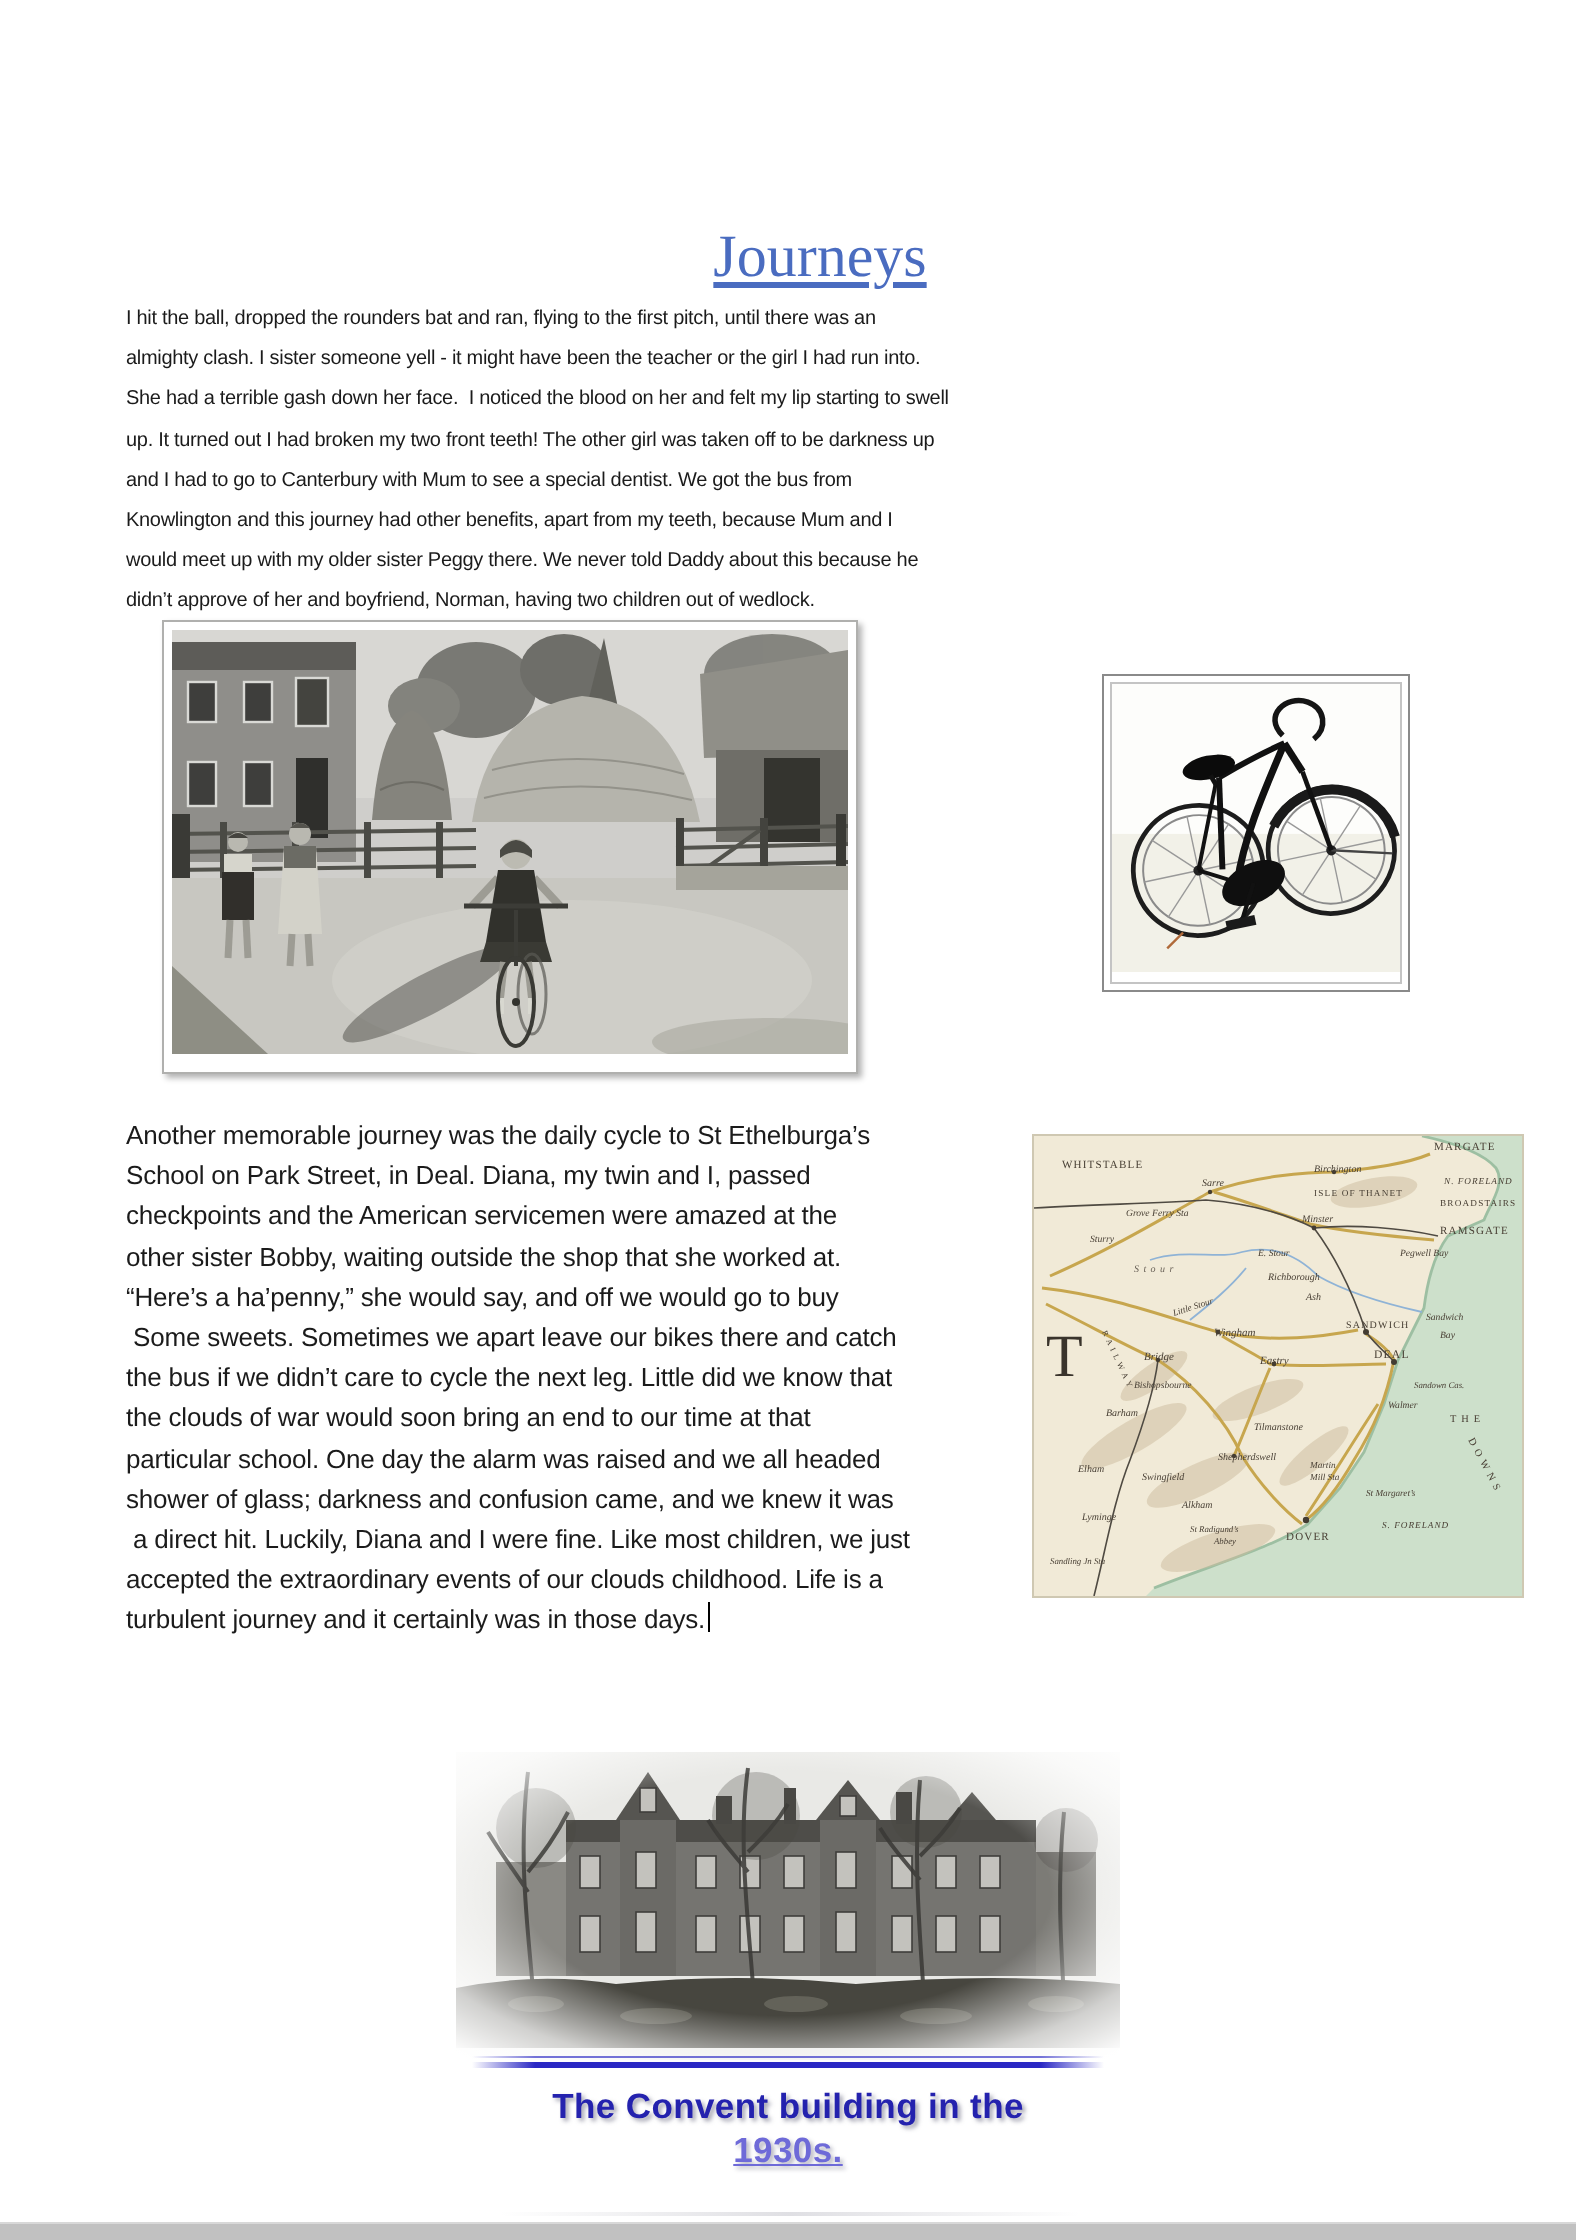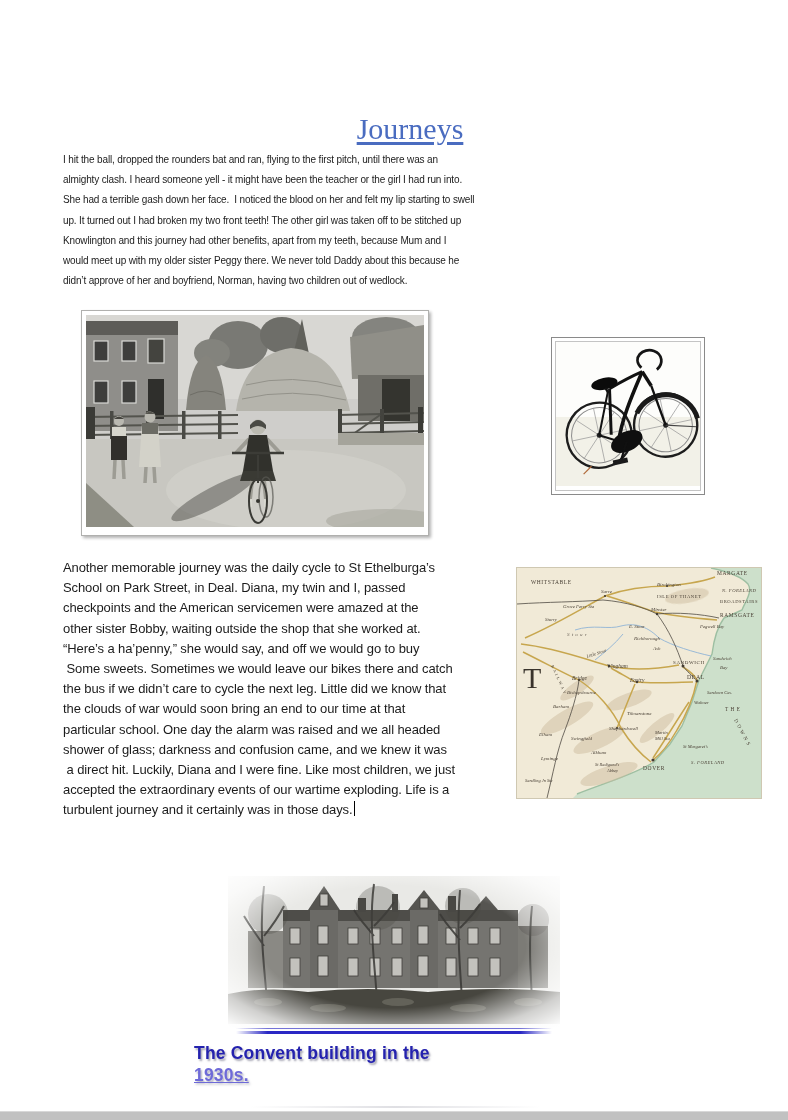--- a/index.html
+++ b/index.html
@@ -17,21 +17,21 @@
   #village-photo{left:81px;top:310px;padding:4px;border:1px solid #b0b0ae;
         box-shadow:2px 2px 3px rgba(0,0,0,0.3);}
   #bicycle-image{left:551px;top:337px;padding:4px;border:1px solid #8a8a8a;
         box-shadow:inset 0 0 0 3px #fff, inset 0 0 0 4px #c4c4c4;}
   #map-image{left:516px;top:567px;border:1px solid #cfc8b2;line-height:0;}
   #convent-photo{position:absolute;left:228px;top:876px;width:332px;}
   .blue-rule{position:absolute;left:8px;width:316px;
         background:linear-gradient(90deg,rgba(40,40,200,0),#2a28c4 10%,#2a28c4 90%,rgba(40,40,200,0));}
   .blue-rule.thin{top:152px;height:1px;opacity:.65;}
   .blue-rule.main{top:155px;height:2.5px;}
-  #caption{position:absolute;left:194px;top:1042px;width:400px;
+  #caption{position:absolute;left:194px;top:1042px;width:400px;text-align:center;
         font-weight:bold;font-size:17.5px;line-height:22px;letter-spacing:.2px;}
   #caption .l1{color:#2422ae;text-shadow:1.5px 1.5px 2px rgba(90,90,115,.55);}
   #caption .l2{color:#6e6ad8;text-shadow:1.5px 1.5px 2px rgba(90,90,115,.45);text-decoration:underline;}
   .caption-shadow{position:absolute;left:250px;top:1106px;width:290px;height:2px;
         background:linear-gradient(90deg,rgba(0,0,0,0),rgba(140,140,155,.28),rgba(0,0,0,0));}
   .page-edge{position:absolute;bottom:0;left:0;width:100%;height:8px;background:#c1c1c1;
         border-top:1px solid #d8d8d8;}
   
   .ml{font-family:"Liberation Serif",serif;fill:#4a4136;}
   .ml.it{font-style:italic;}
@@ -44,23 +44,24 @@
 <body>
 
 <div class="page">
 
   <h1 class="doc-title">
     <span>Journeys</span>
   </h1>
 
   <div class="para" id="para1">
       <div class="text-line">I hit the ball, dropped the rounders bat and ran, flying to the first pitch, until there was an</div>
-      <div class="text-line">almighty clash. I heard someone yell - it might have been the teacher or the girl I had run into.</div>
+      <div class="text-line">almighty clash. I sister someone yell - it might have been the teacher or the girl I had run into.</div>
       <div class="text-line">She had a terrible gash down her face.  I noticed the blood on her and felt my lip starting to swell</div>
-      <div class="text-line">up. It turned out I had broken my two front teeth! The other girl was taken off to be stitched up</div>
+      <div class="text-line">up. It turned out I had broken my two front teeth! The other girl was taken off to be darkness up</div>
+      <div class="text-line">and I had to go to Canterbury with Mum to see a special dentist. We got the bus from</div>
       <div class="text-line">Knowlington and this journey had other benefits, apart from my teeth, because Mum and I</div>
       <div class="text-line">would meet up with my older sister Peggy there. We never told Daddy about this because he</div>
       <div class="text-line">didn’t approve of her and boyfriend, Norman, having two children out of wedlock.</div>
     </div>
 
   <div class="photo-frame" id="village-photo">
     <svg width="338" height="212" viewBox="0 0 338 212">
       <rect x="0" y="0" width="338" height="212" fill="#cfcecb"></rect>
       <rect x="0" y="0" width="338" height="84" fill="#d8d7d3"></rect>
       <g opacity="0.9">
@@ -206,27 +207,27 @@
       <path d="M28,134 L36,126" stroke="#b06a3a" stroke-width="1.2"></path>
     </svg>
   </div>
 
   <div class="para" id="para2">
       <div class="text-line">Another memorable journey was the daily cycle to St Ethelburga’s</div>
       <div class="text-line">School on Park Street, in Deal. Diana, my twin and I, passed</div>
       <div class="text-line">checkpoints and the American servicemen were amazed at the</div>
       <div class="text-line">other sister Bobby, waiting outside the shop that she worked at.</div>
       <div class="text-line">“Here’s a ha’penny,” she would say, and off we would go to buy</div>
-      <div class="text-line"> Some sweets. Sometimes we would leave our bikes there and catch</div>
+      <div class="text-line"> Some sweets. Sometimes we apart leave our bikes there and catch</div>
       <div class="text-line">the bus if we didn’t care to cycle the next leg. Little did we know that</div>
       <div class="text-line">the clouds of war would soon bring an end to our time at that</div>
       <div class="text-line">particular school. One day the alarm was raised and we all headed</div>
       <div class="text-line">shower of glass; darkness and confusion came, and we knew it was</div>
       <div class="text-line"> a direct hit. Luckily, Diana and I were fine. Like most children, we just</div>
-      <div class="text-line">accepted the extraordinary events of our wartime exploding. Life is a</div>
+      <div class="text-line">accepted the extraordinary events of our clouds childhood. Life is a</div>
       <div class="text-line">turbulent journey and it certainly was in those days.<span class="caret"></span></div>
     </div>
 
   <div class="photo-frame" id="map-image">
     <svg id="map-svg" width="244" height="230" viewBox="0 0 244 230">
       <rect x="0" y="0" width="244" height="230" fill="#f1ead7"></rect>
       <path d="M194,0 C208,3 224,8 231,16 C236,24 228,34 225,42 L207,50 C201,58 197,70 195,86 L182,112 L175,134 L165,158 L153,176 L137,194 C119,206 90,214 60,226 L56,230 L244,230 L244,0 Z" fill="#cde0cb"></path>
       <path d="M194,0 C208,3 224,8 231,16 C236,24 228,34 225,42 L207,50 C201,58 197,70 195,86 L182,112 L175,134 L165,158 L153,176 L137,194 C119,206 90,214 60,226" fill="none" stroke="#9dbfa2" stroke-width="1.4"></path>
       <g fill="#cdbc9e" opacity="0.5">
         <ellipse cx="50" cy="150" rx="30" ry="8" transform="rotate(-30 50 150)"></ellipse>

